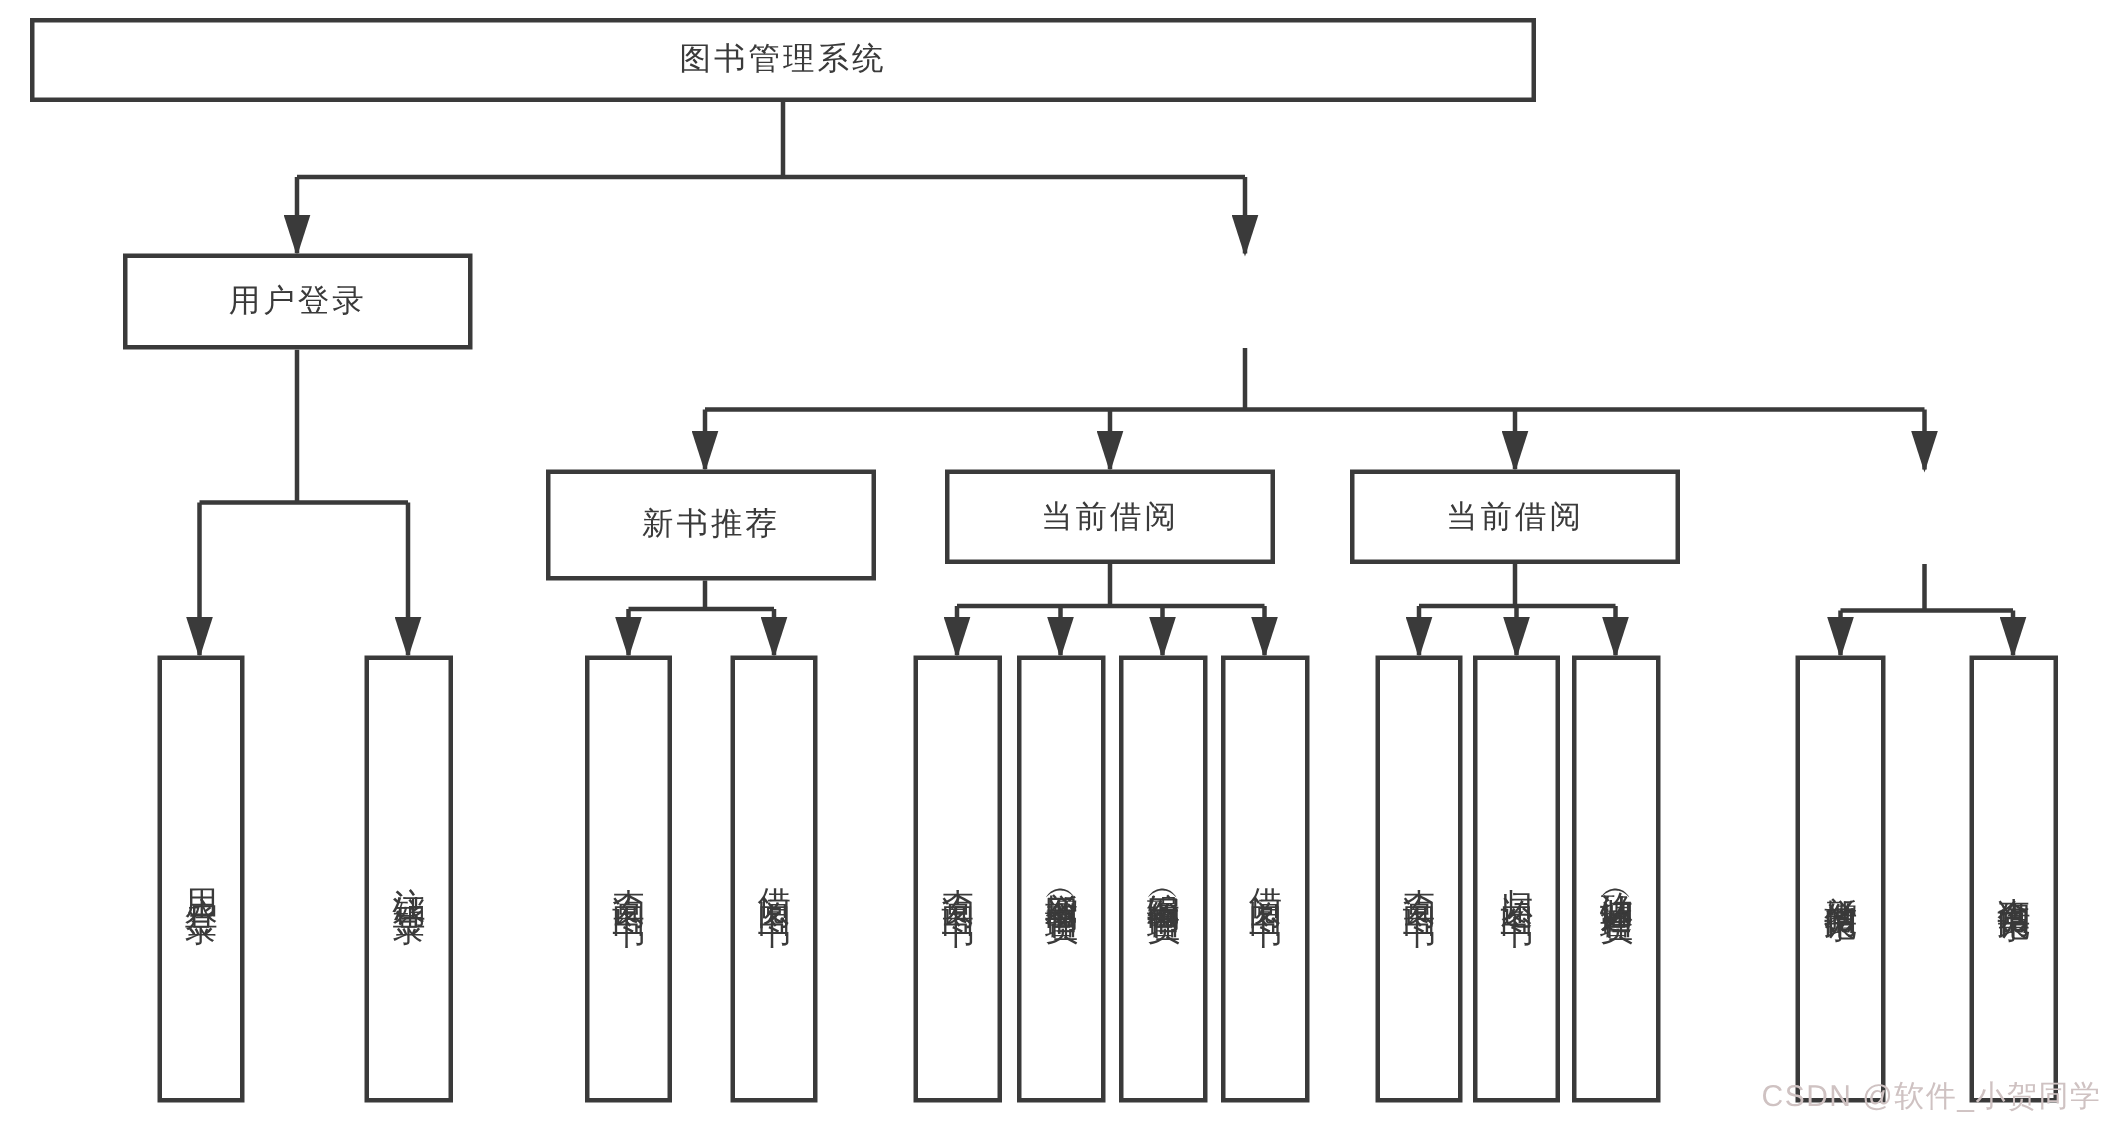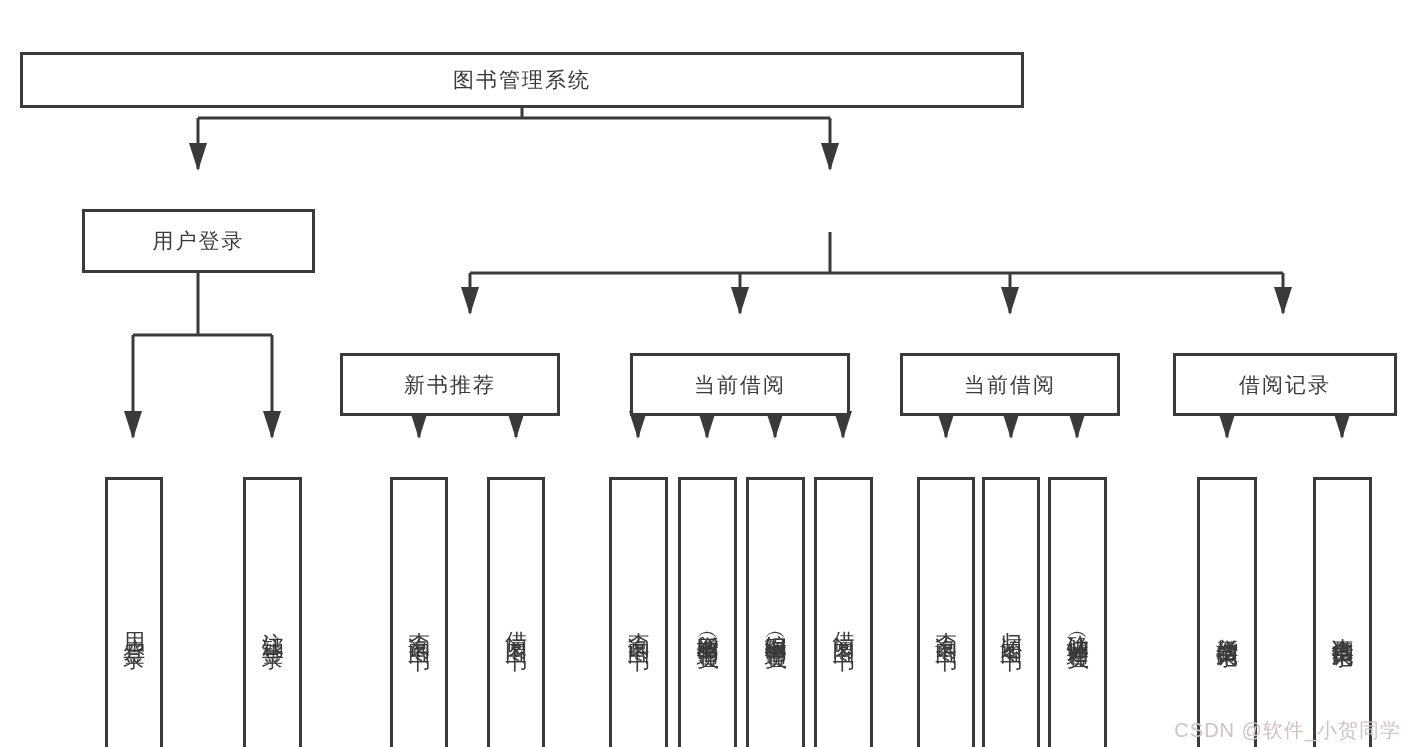--- a/index.html
+++ b/index.html
@@ -17,32 +17,32 @@
     overflow:hidden;
   }
   svg.connectors{position:absolute;left:0;top:0;width:1405px;height:747px;}
   svg.connectors path,svg.connectors line{stroke:var(--line);stroke-width:3;fill:none;}
   svg.connectors polygon{fill:var(--line);}
   .bx{
     position:absolute;box-sizing:border-box;
     background:#fff;border:3px solid var(--line);
     display:flex;align-items:center;justify-content:center;
     color:var(--text);font-size:21px;line-height:1.2;
-    letter-spacing:2px;white-space:nowrap;margin-top:40px;
+    letter-spacing:2px;white-space:nowrap;
   }
   .v{
     writing-mode:vertical-rl;text-orientation:mixed;
     font-size:22px;letter-spacing:6px;white-space:normal;
   }
   .v.long{letter-spacing:2px;}
   
   #b-root         {left:20px;  top:12px;  width:1004px; height:56px;}
   #b-user-login   {left:82px;  top:169px; width:233px;  height:64px;}
   #b-book-mgmt    {left:712px; top:169px; width:235px;  height:63px;}
-  #b-new-book     {left:340px; top:313px; width:220px;  height:63px;}
+  #b-new-book     {left:364px; top:313px; width:220px;  height:74px;}
   #b-book-borrow  {left:630px; top:313px; width:220px;  height:63px;}
   #b-current      {left:900px; top:313px; width:220px;  height:63px;}
   #b-records      {left:1173px;top:313px; width:224px;  height:63px;}
   
   .leaf{top:437px;height:298px;}
   #l1 {left:105px; width:58px;}
   #l2 {left:243px; width:59px;}
   #l3 {left:390px; width:58px;}
   #l4 {left:487px; width:58px;}
   #l5 {left:609px; width:59px;}
@@ -124,21 +124,20 @@
 
   <div class="bx" id="b-user-login">用户登录</div>
 
 
   <div class="bx" id="b-new-book">新书推荐</div>
 
   <div class="bx" id="b-book-borrow">当前借阅</div>
 
   <div class="bx" id="b-current">当前借阅</div>
 
-  <div class="bx" id="b-records">借阅记录</div>
 
   <div class="bx v leaf" id="l1">用户登录</div>
   <div class="bx v leaf" id="l2">注销登录</div>
 
   <div class="bx v leaf" id="l3">查询图书</div>
   <div class="bx v leaf" id="l4">借阅图书</div>
 
   <div class="bx v leaf" id="l5">查询图书</div>
   <div class="bx v leaf long" id="l6">新增图书（管理员）</div>
   <div class="bx v leaf long" id="l7">编辑图书（管理员）</div>

